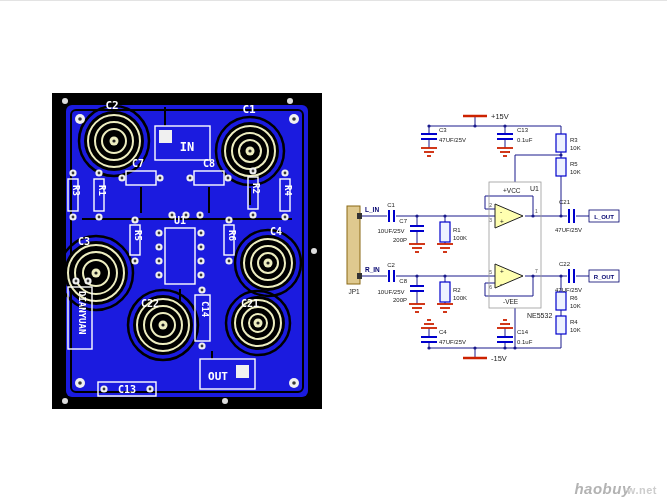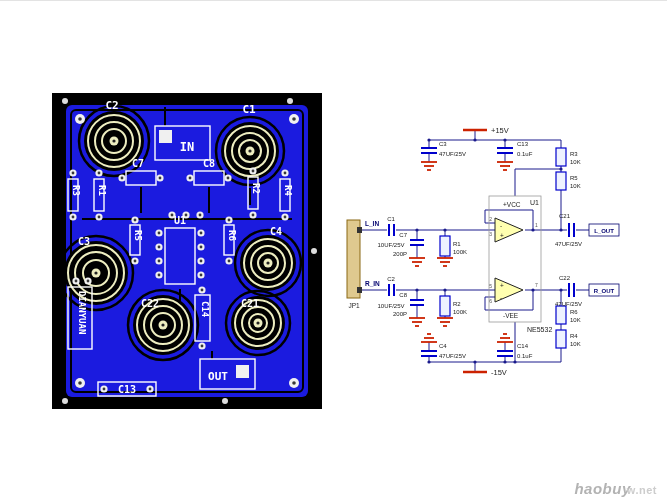--- a/index.html
+++ b/index.html
@@ -2,21 +2,21 @@
 <html><head>
 <meta charset="utf-8">
 <style>
   html,body{margin:0;padding:0;background:#ffffff;}
   #stage{
     position:relative;width:667px;height:500px;background:#ffffff;overflow:hidden;
     border-top:1px solid #e3e3e3;border-bottom:1px solid #e3e3e3;
     font-family:"Liberation Sans",sans-serif;
   }
   #pcb-wrap{position:absolute;left:52px;top:92px;width:270px;height:316px;}
-  #sch-wrap{position:absolute;left:345px;top:109px;width:280px;height:285px;}
+  #sch-wrap{position:absolute;left:345px;top:95px;width:280px;height:285px;}
   .pcb-silk{font-family:"DejaVu Sans Mono",monospace;font-weight:bold;fill:#ffffff;}
   .sch-txt{font-family:"Liberation Sans",sans-serif;fill:#1c1c1c;}
   .sch-port{font-family:"Liberation Sans",sans-serif;fill:#00006e;font-weight:bold;}
   .sch-pin{font-family:"Liberation Sans",sans-serif;fill:#555555;}
   .wire{stroke:#1a1a8c;stroke-width:1;fill:none;}
   .plate{stroke:#0000cc;stroke-width:2;fill:none;}
   .rbox{stroke:#0000cc;stroke-width:1.2;fill:#eef2ff;}
   .gnd{stroke:#cc2200;stroke-width:1.8;fill:none;}
   .pwr{stroke:#cc2200;stroke-width:2.5;fill:none;}
   .dot{fill:#1a1a8c;}

